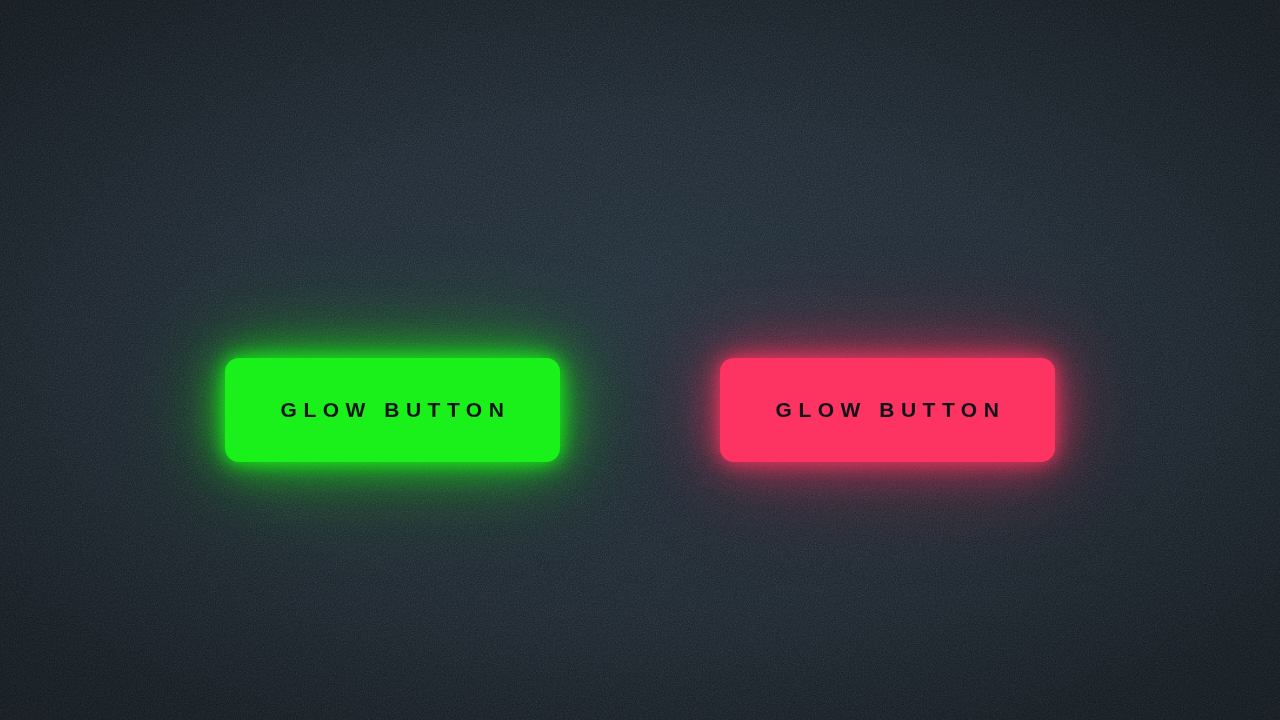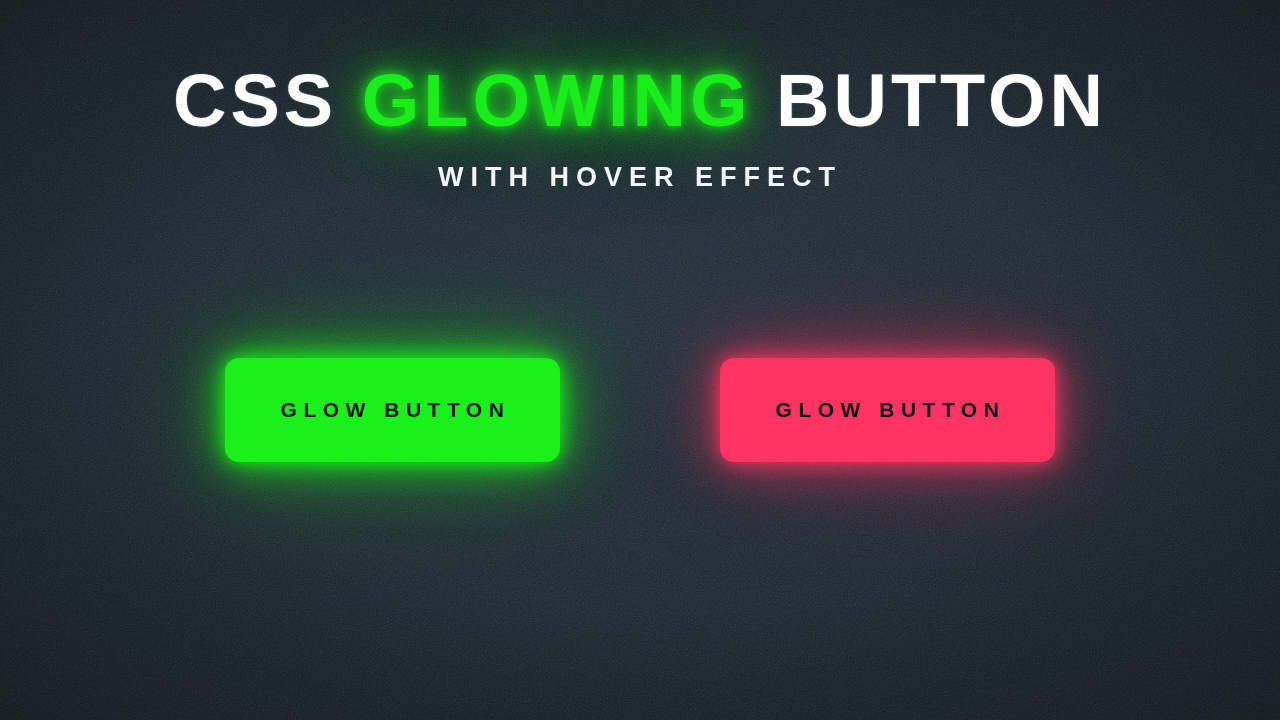--- a/index.html
+++ b/index.html
@@ -168,25 +168,20 @@
   <svg class="grain" xmlns="http://www.w3.org/2000/svg">
     <filter id="noiseFilter">
       <feTurbulence type="fractalNoise" baseFrequency="0.85" numOctaves="3" stitchTiles="stitch"></feTurbulence>
       <feColorMatrix type="saturate" values="0.25"></feColorMatrix>
     </filter>
     <rect width="100%" height="100%" filter="url(#noiseFilter)" opacity="0.5"></rect>
   </svg>
 
   <div class="vignette"></div>
 
-  <div class="title-wrap">
-    <h1 class="title"><span class="word-white">CSS</span><span class="title-space">&nbsp;</span><span class="word-glow">GLOWING</span><span class="title-space">&nbsp;</span><span class="word-white">BUTTON</span></h1>
-
-    <div class="subtitle">WITH HOVER EFFECT</div>
-  </div>
 
   <div class="buttons-row">
 
     <button class="glow-button green">
       <span class="btn-label">GLOW BUTTON</span>
     </button>
 
     <button class="glow-button pink">
       <span class="btn-label">GLOW BUTTON</span>
     </button>

